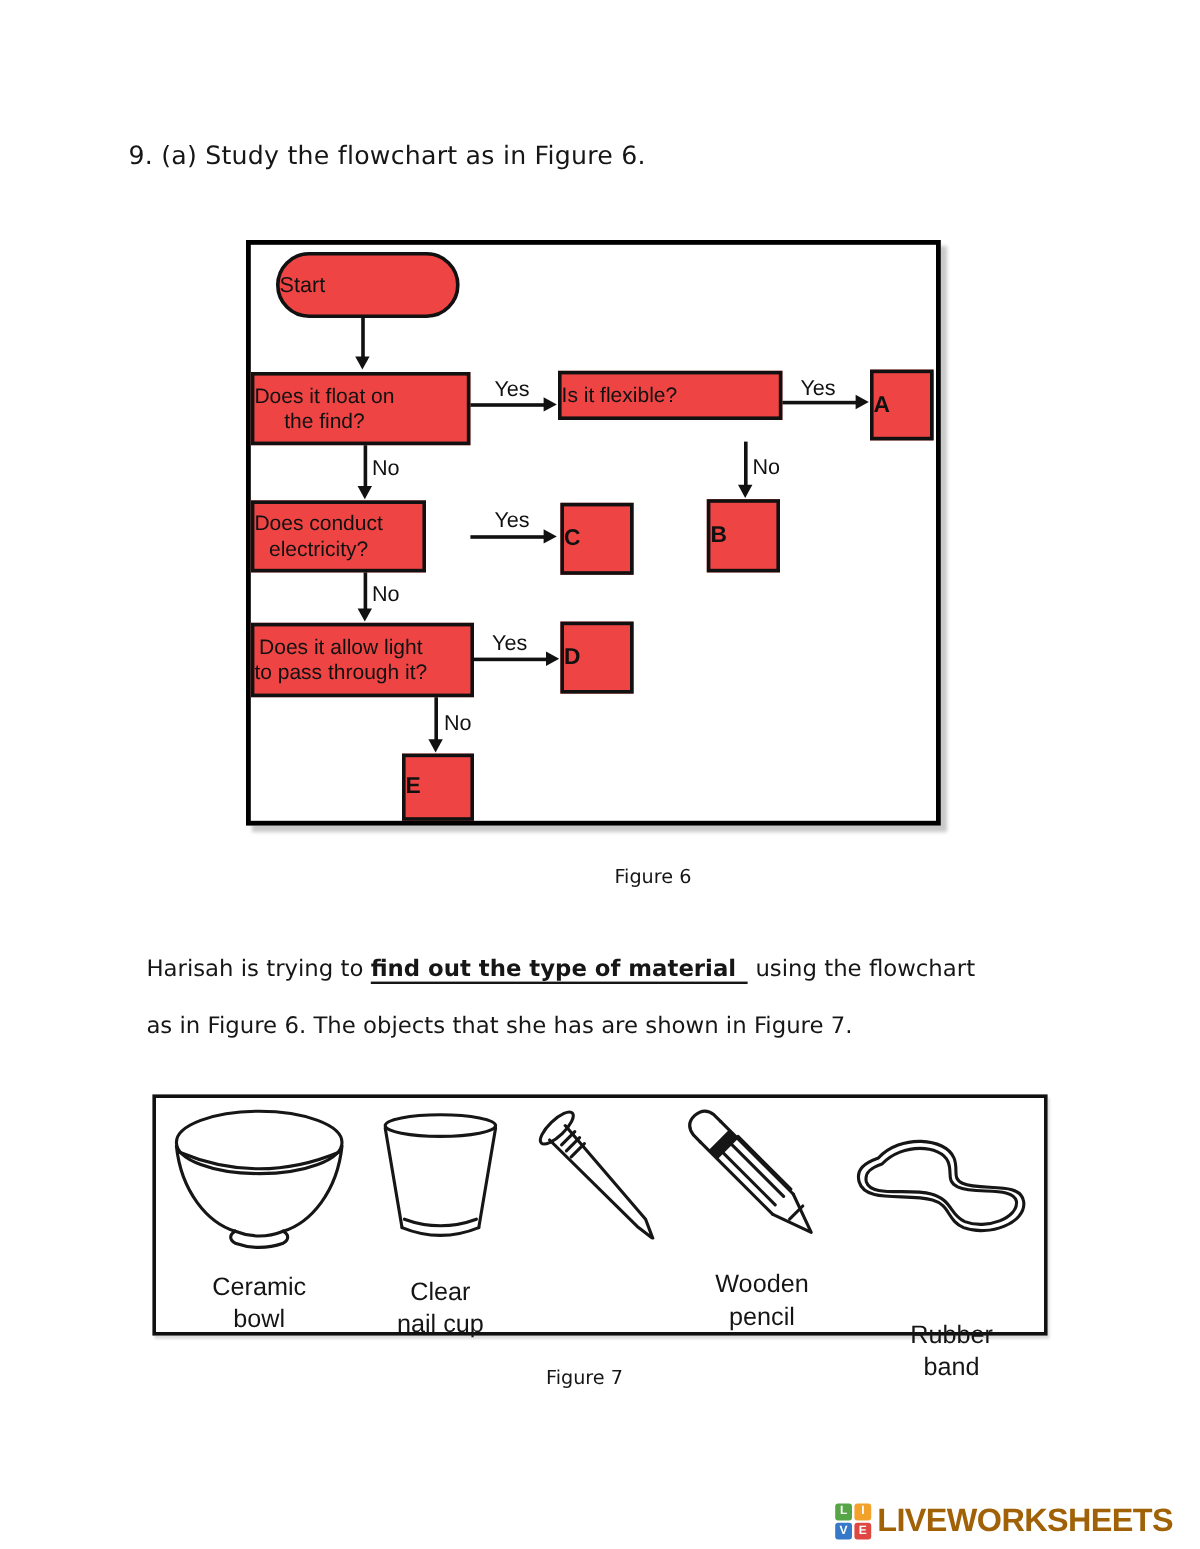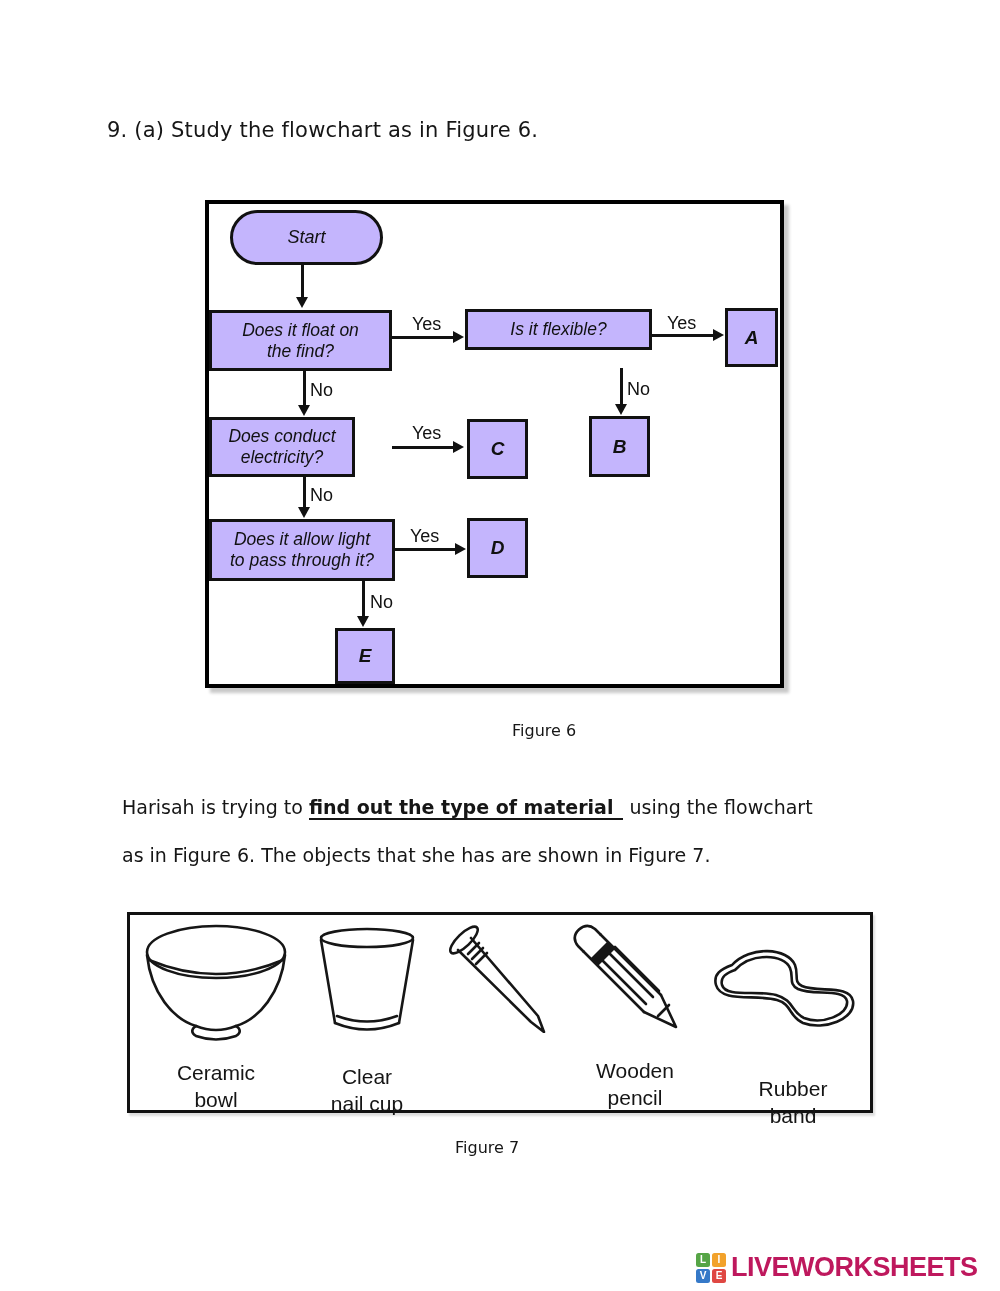--- a/index.html
+++ b/index.html
@@ -14,21 +14,21 @@
   .para{position:absolute;left:122px;top:783px;font-size:19px;line-height:48px;white-space:nowrap;}
   .para .bu{font-weight:bold;border-bottom:2.5px solid #161616;padding-right:10px;}
 
   
   .fig6{
     position:absolute;left:205px;top:200px;width:579px;height:488px;
     border:4px solid #000;box-sizing:border-box;background:#fff;
     box-shadow:5px 5px 3px #c9c9c9;
   }
   .fig6 *{box-sizing:border-box;}
-  .node{position:absolute;background:#c4b5fd;border:3px solid #111;display:flex;align-items:center;justify-content:center;text-align:center;font-style:italic;}
+  .node{position:absolute;background:#ef4444;border:3px solid #111;display:flex;align-items:center;justify-content:flex-start;text-align:center;}
   .oval{border-radius:29px;font-size:18px;}
   .dbox{font-size:17.5px;line-height:21px;}
   .rbox{font-size:19px;font-weight:bold;}
   .vab{position:absolute;width:3px;background:#111;}
   .vab::after{content:'';position:absolute;left:-5px;bottom:-10px;border-left:6.5px solid transparent;border-right:6.5px solid transparent;border-top:11px solid #111;}
   .hab{position:absolute;height:3px;background:#111;}
   .hab::after{content:'';position:absolute;top:-5px;right:-10px;border-top:6.5px solid transparent;border-bottom:6.5px solid transparent;border-left:11px solid #111;}
   .lbl{position:absolute;font-size:18px;background:transparent;}
 
   
@@ -179,31 +179,31 @@
       <div class="olabel" style="left:5px;width:120px;">
         <span>Wooden</span><br><span>pencil</span>
       </div>
     </div>
 
     <div class="obj" style="left:578px;top:24px;width:150px;">
       <svg width="150" height="92" viewBox="0 0 150 92">
         <path class="sk" d="M 24 26 C 42 6 80 9 87 26 C 91 36 85 43 94 47 C 110 54 142 45 145 62 C 148 80 116 92 95 84 C 81 78 84 65 69 61 C 48 55 13 64 8 46 C 5 35 13 30 24 26 Z"></path>
         <path class="sk" d="M 27 31 C 44 13 76 15 82 29 C 86 38 80 45 90 50 C 105 57 136 49 139 62 C 141 76 114 86 96 79 C 83 73 86 61 68 56 C 49 51 18 59 14 46 C 12 38 18 34 27 31 Z" stroke-width="1.8"></path>
       </svg>
-      <div class="olabel" style="left:15px;width:140px;">
+      <div class="olabel" style="left:15px;width:140px;margin-top:24px;">
         <span>Rubber</span><br><span>band</span>
       </div>
     </div>
   </div>
 
   <div class="caption hand" style="left:455px;top:1138px;">Figure 7</div>
 
   <div class="logo">
     <div class="logo-grid">
       <div class="logo-sq" style="background-color: rgb(86, 165, 70);">L</div>
       <div class="logo-sq" style="background-color: rgb(242, 162, 43);">I</div>
       <div class="logo-sq" style="background-color: rgb(53, 121, 200);">V</div>
       <div class="logo-sq" style="background-color: rgb(223, 71, 66);">E</div>
     </div>
-    <div class="logo-text" style="color: #be185d;">LIVEWORKSHEETS</div>
+    <div class="logo-text" style="color: #a16207;">LIVEWORKSHEETS</div>
   </div>
 
 </div>
 
 </body></html>

